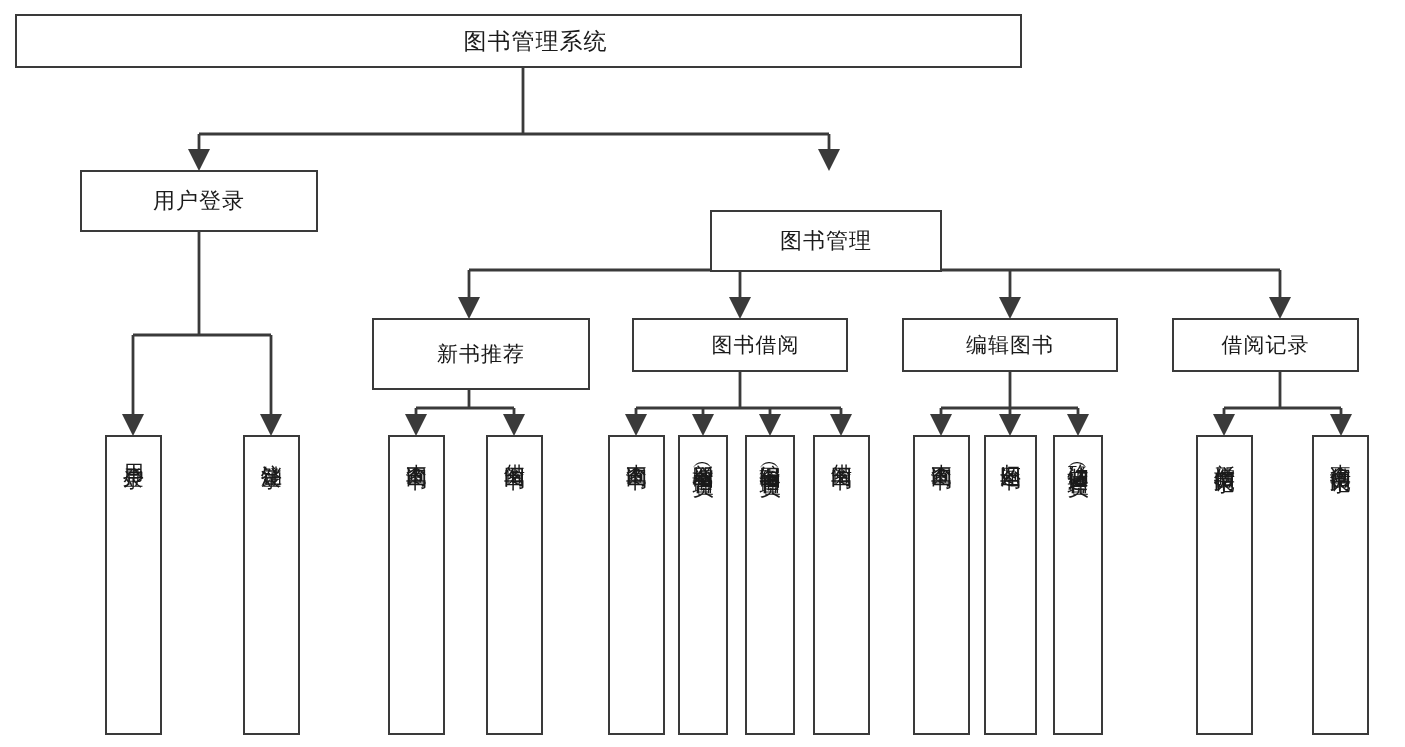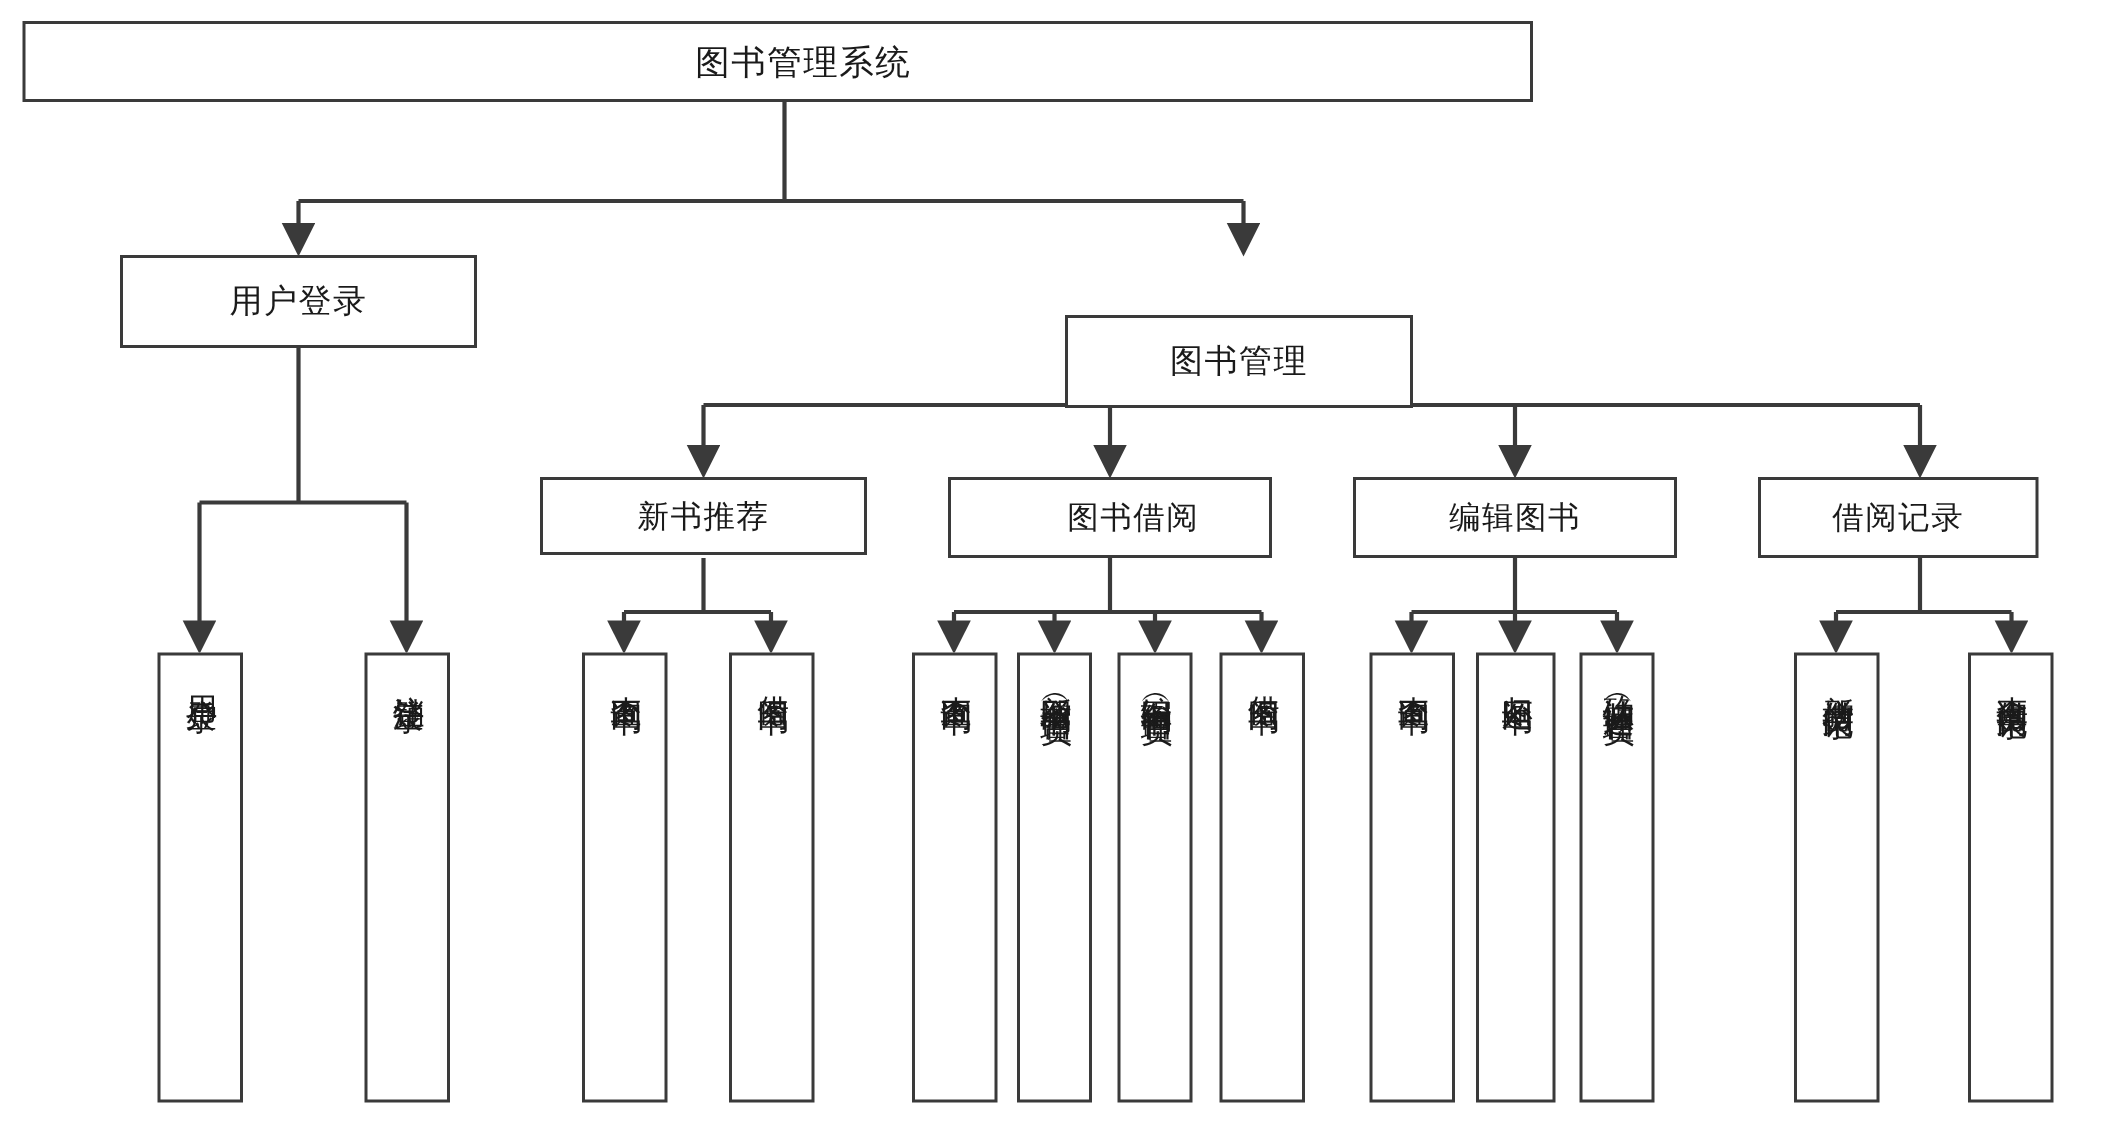--- a/index.html
+++ b/index.html
@@ -131,21 +131,21 @@
     <span class="htext">图书管理系统</span>
   </div>
 
   <div class="node lvl2" style="left:80px; top:170px; width:238px; height:62px;">
     <span class="htext">用户登录</span>
   </div>
   <div class="node lvl2" style="left:710px; top:170px; width:232px; height:62px;margin-top:40px;">
     <span class="htext">图书管理</span>
   </div>
 
-  <div class="node lvl3" style="left:360px; top:318px; width:218px; height:52px;">
+  <div class="node lvl3" style="left:372px; top:318px; width:218px; height:72px;">
     <span class="htext">新书推荐</span>
   </div>
   <div class="node lvl3" style="left:632px; top:318px; width:216px; height:54px;padding-left:31px;">
     <span class="htext">图书借阅</span>
   </div>
   <div class="node lvl3" style="left:902px; top:318px; width:216px; height:54px;">
     <span class="htext">编辑图书</span>
   </div>
   <div class="node lvl3" style="left:1172px; top:318px; width:187px; height:54px;">
     <span class="htext">借阅记录</span>

